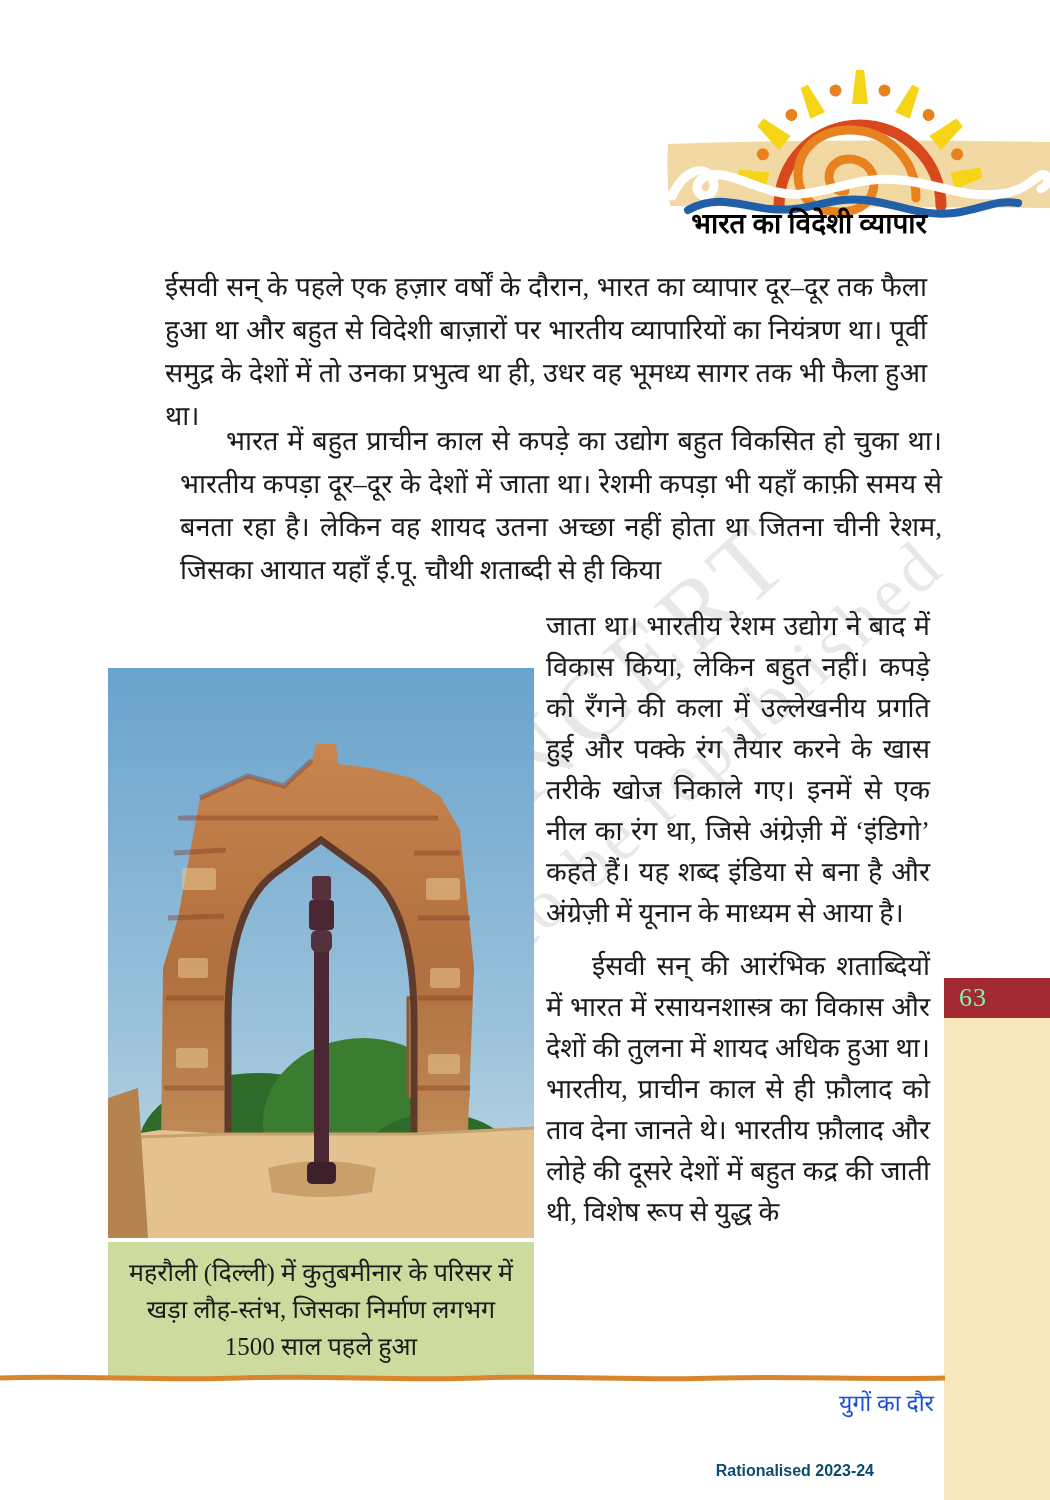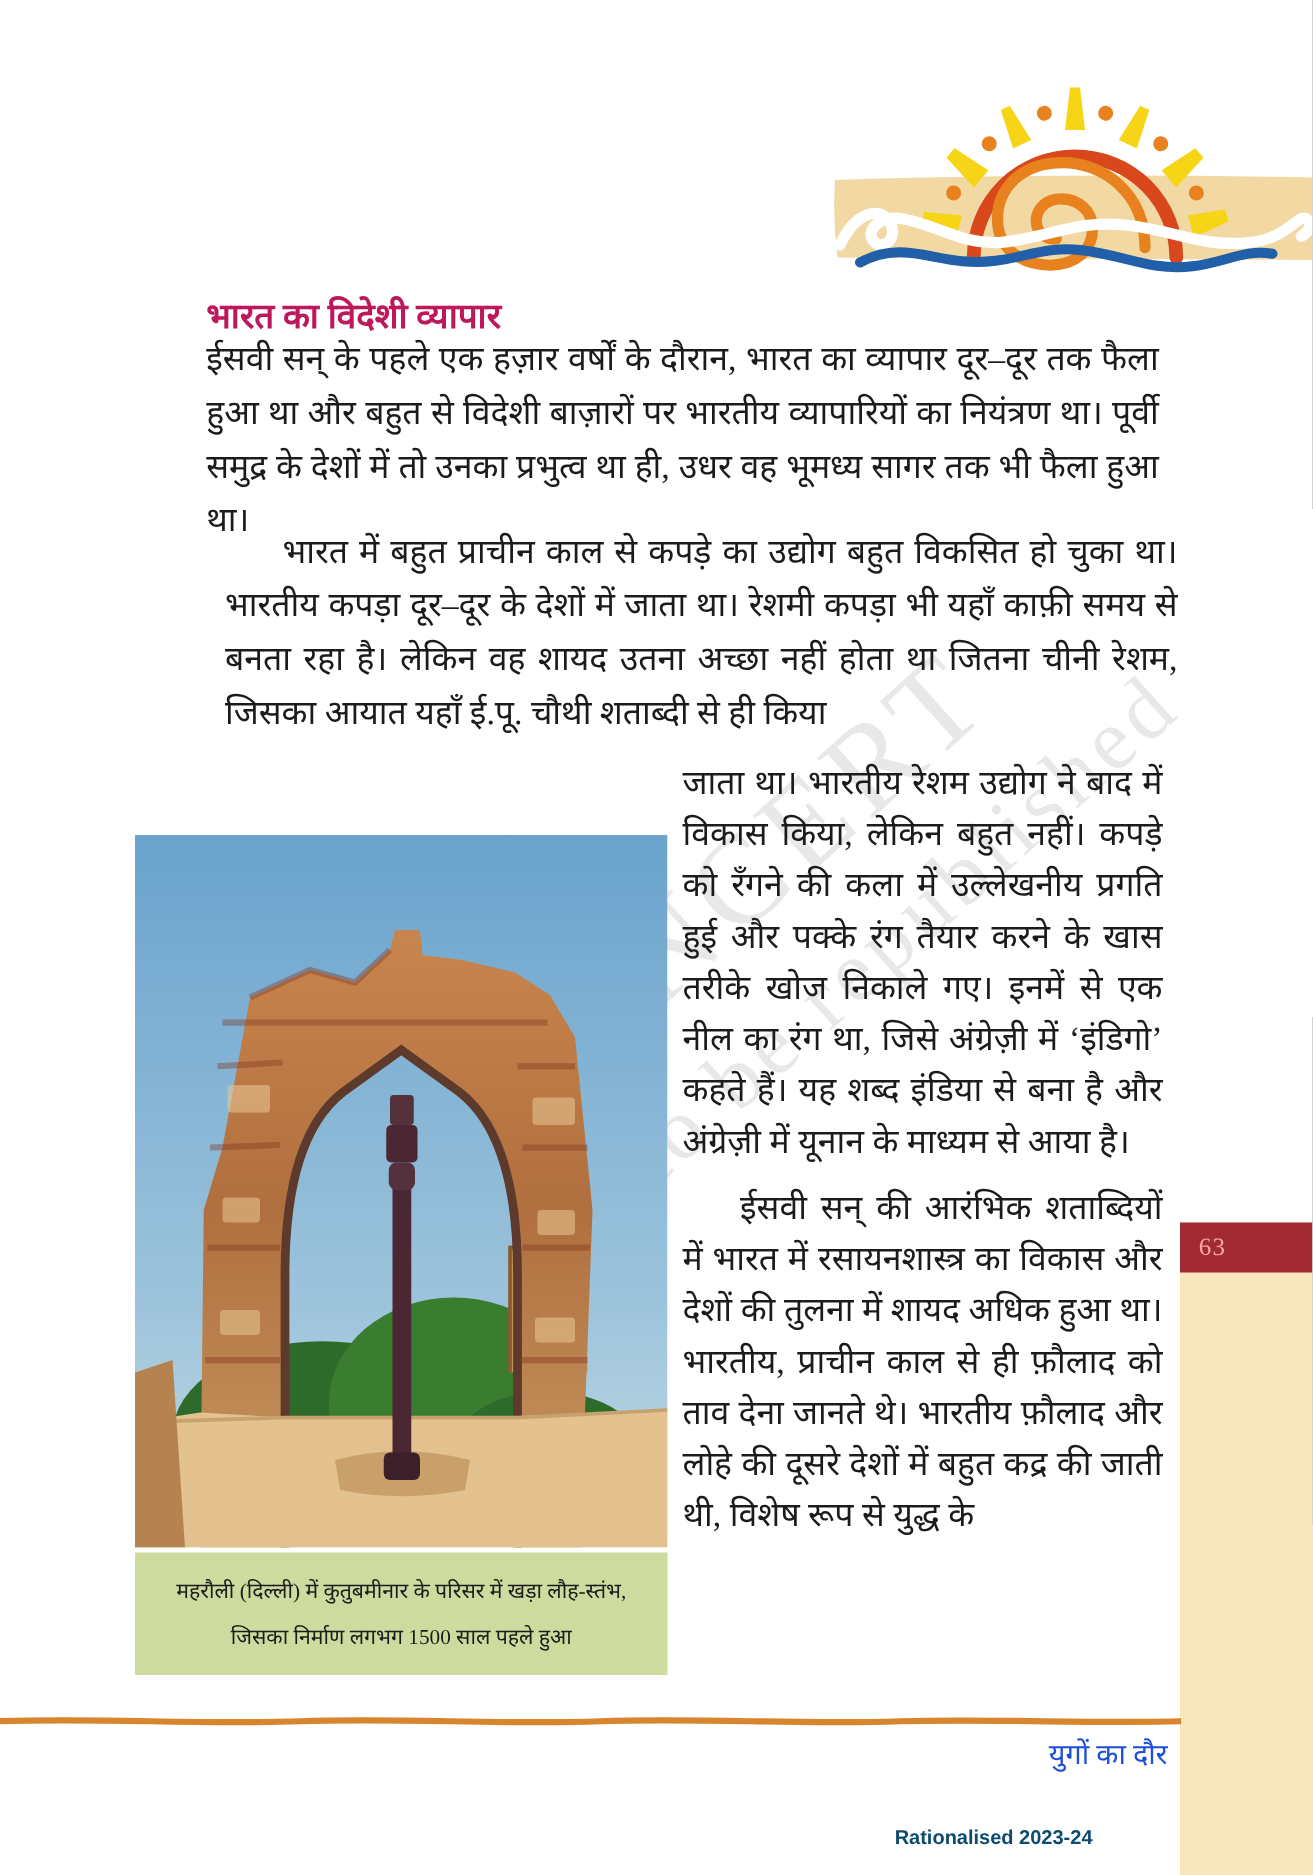--- a/index.html
+++ b/index.html
@@ -7,43 +7,43 @@
   .page {
     position:relative; width:1050px; height:1500px; margin:0 auto;
     background:#ffffff; overflow:hidden;
     font-family:"Liberation Serif","DejaVu Serif",serif;
     color:#1b1b1b;
   }
   
   .deco { position:absolute; left:648px; top:56px; width:402px; height:164px; }
   
   .heading {
-    position:absolute; left:165px; top:232px; width:762px;
-    text-align:left; font-size:28px; font-weight:bold; color:#be185d;
+    position:absolute; left:165px; top:203px; width:762px;
+    text-align:right; font-size:28px; font-weight:bold; color:#000000;
   }
   
   .hindi { font-size:27px; line-height:43px; text-align:justify; }
   .para1 { position:absolute; left:165px; top:266px; width:762px; }
   .para2-wide { position:absolute; left:165px; top:420px; width:762px; text-indent:46px;margin-left:15px; }
   .right-col { position:absolute; left:546px; top:606px; width:384px; }
   .right-col .hindi { line-height:41px; }
   .para3 { text-indent:46px;margin-top:12px; }
   
   .figure { position:absolute; left:108px; top:668px; width:426px; height:570px; }
   .figure svg { display:block; width:100%; height:100%; }
   .caption {
     position:absolute; left:108px; top:1242px; width:426px;
     background:#cedb9f; padding:12px 14px;
-    font-size:17px; line-height:37px; text-align:center;
+    font-size:25px; line-height:37px; text-align:center;
   }
   
   .side-strip { position:absolute; left:944px; top:978px; width:106px; height:522px; background:#f8e6bc; }
   .page-tab {
     position:absolute; left:944px; top:978px; width:106px; height:40px;
-    background:#a12a33; color:#fca5a5; font-size:20px; line-height:40px;
+    background:#a12a33; color:#86efac; font-size:26px; line-height:40px;
     padding-left:15px; letter-spacing:1px;
   }
   
   .footer-rule { position:absolute; left:0; top:1369px; width:945px; height:10px; }
   .footer-chapter {
     position:absolute; left:600px; top:1386px; width:334px;
     text-align:right; font-size:23px; color:#1d4ed8;
   }
   .footer-note {
     position:absolute; left:0; top:1462px; width:874px; text-align:right;

